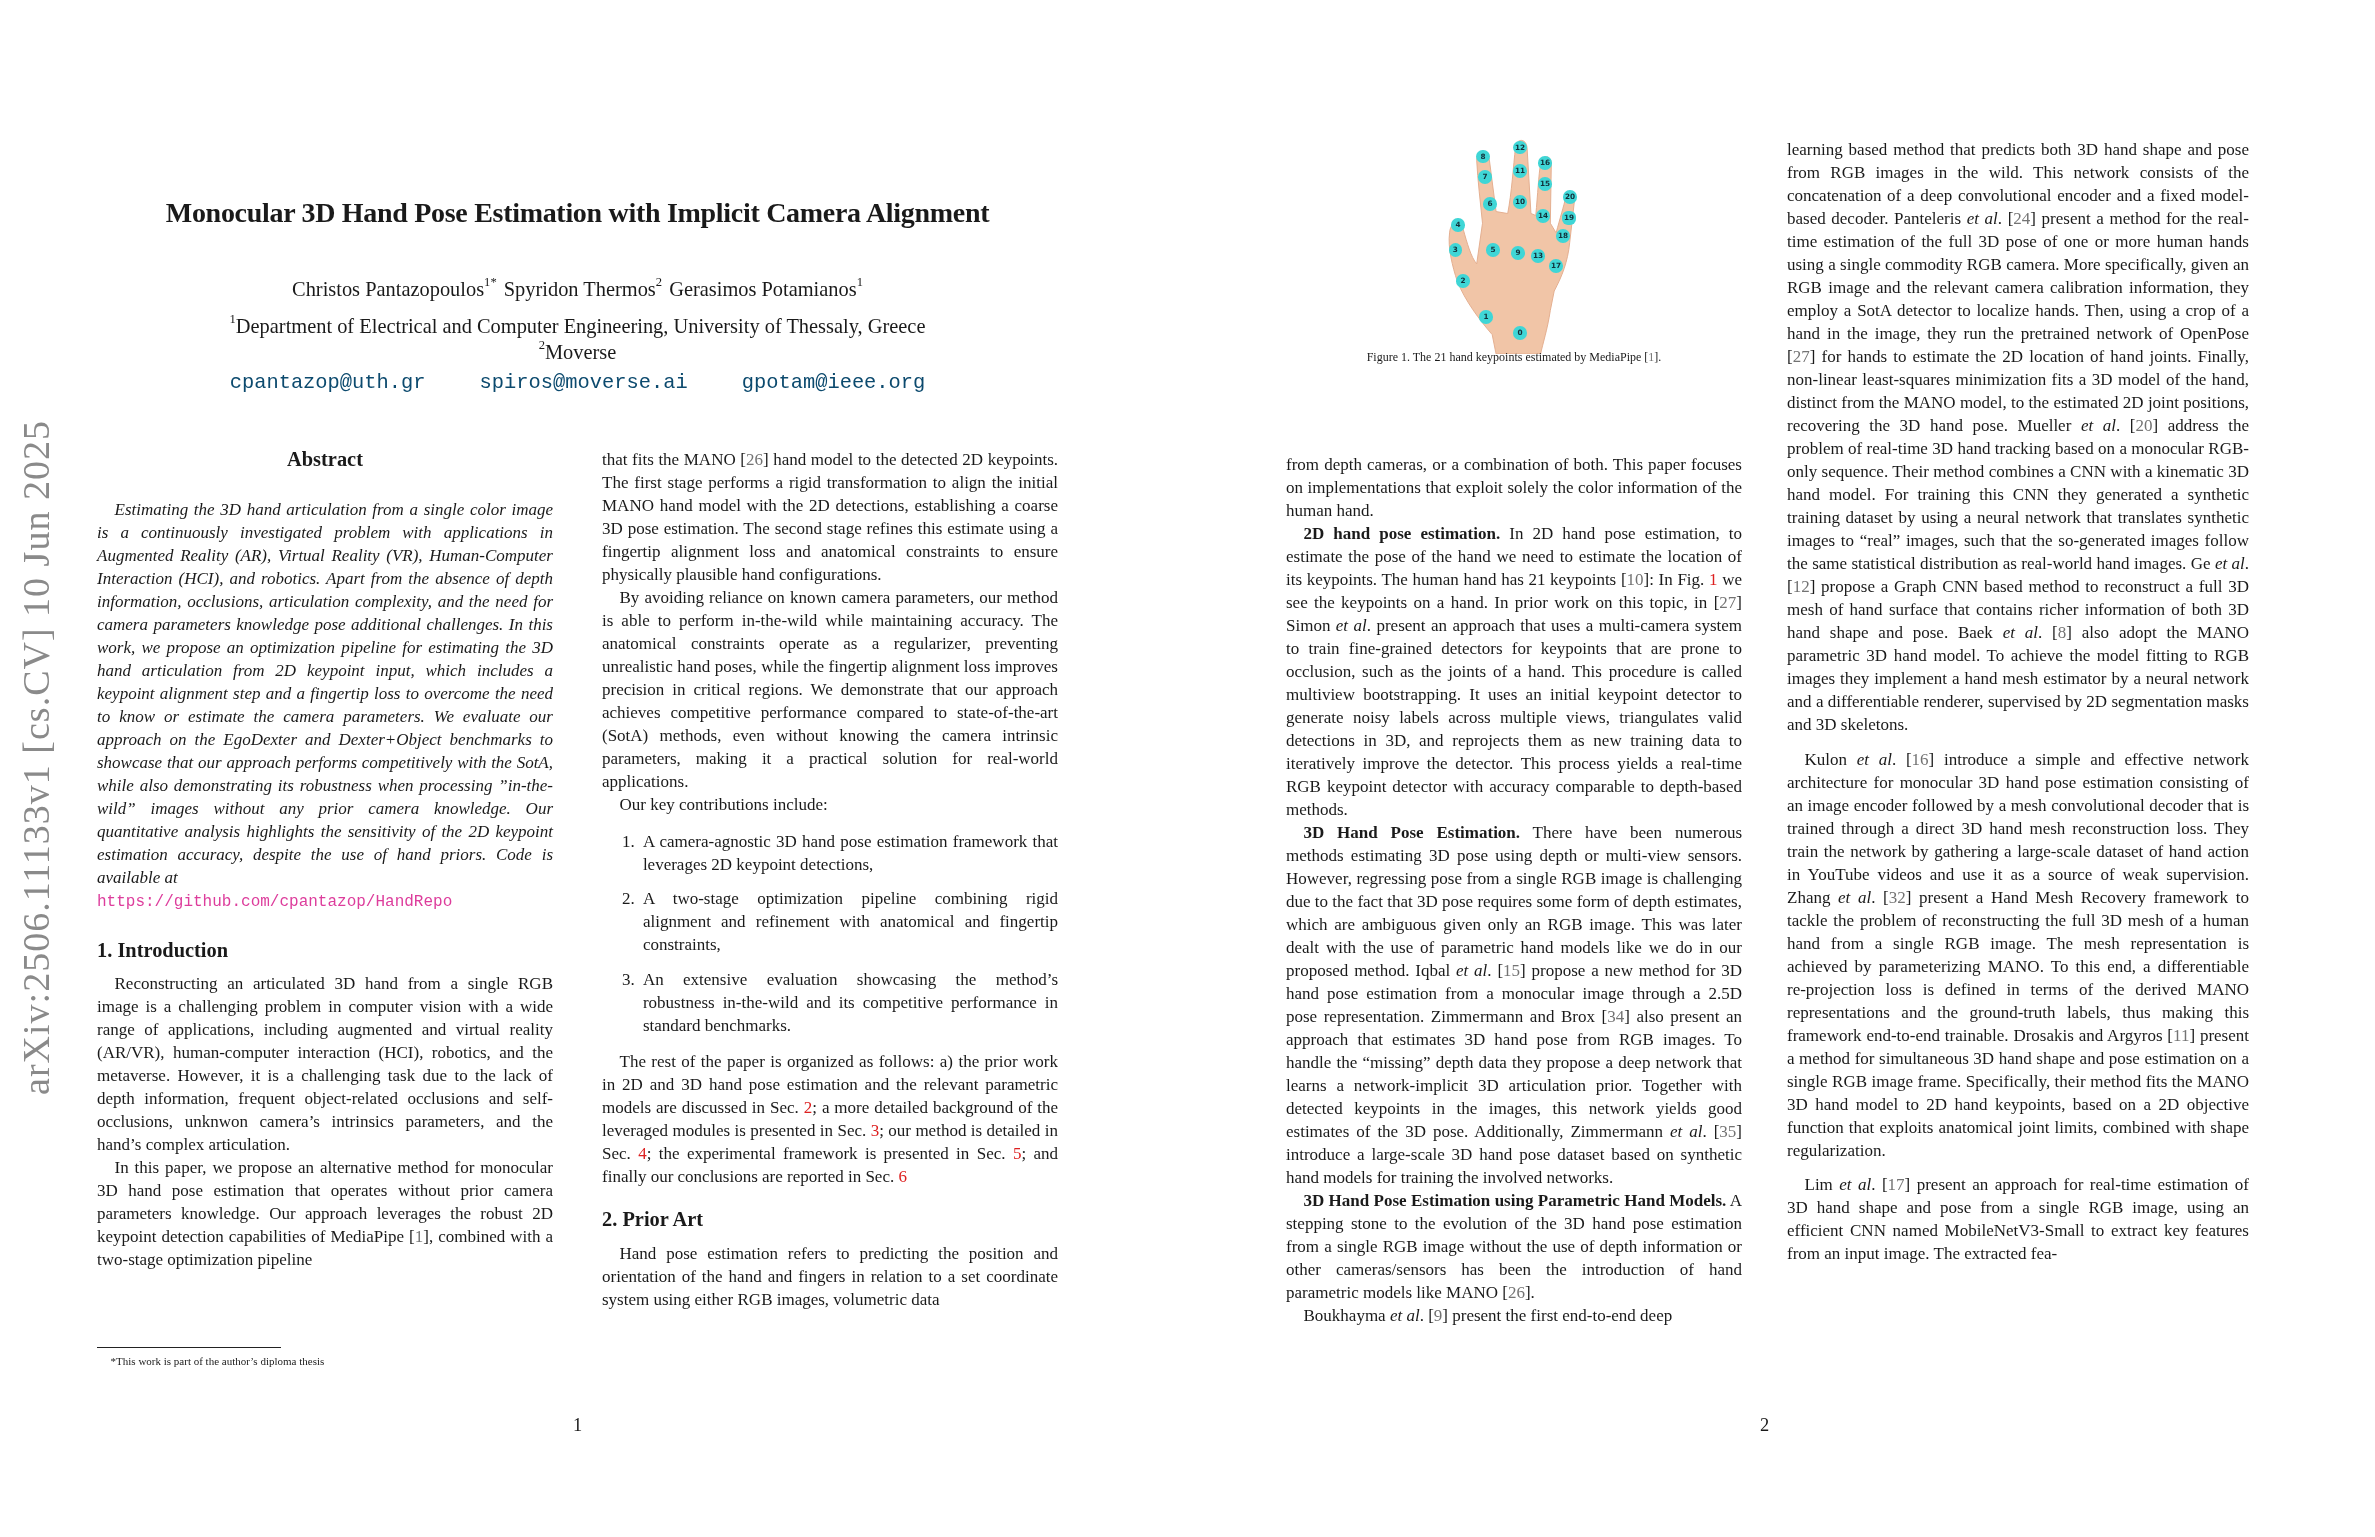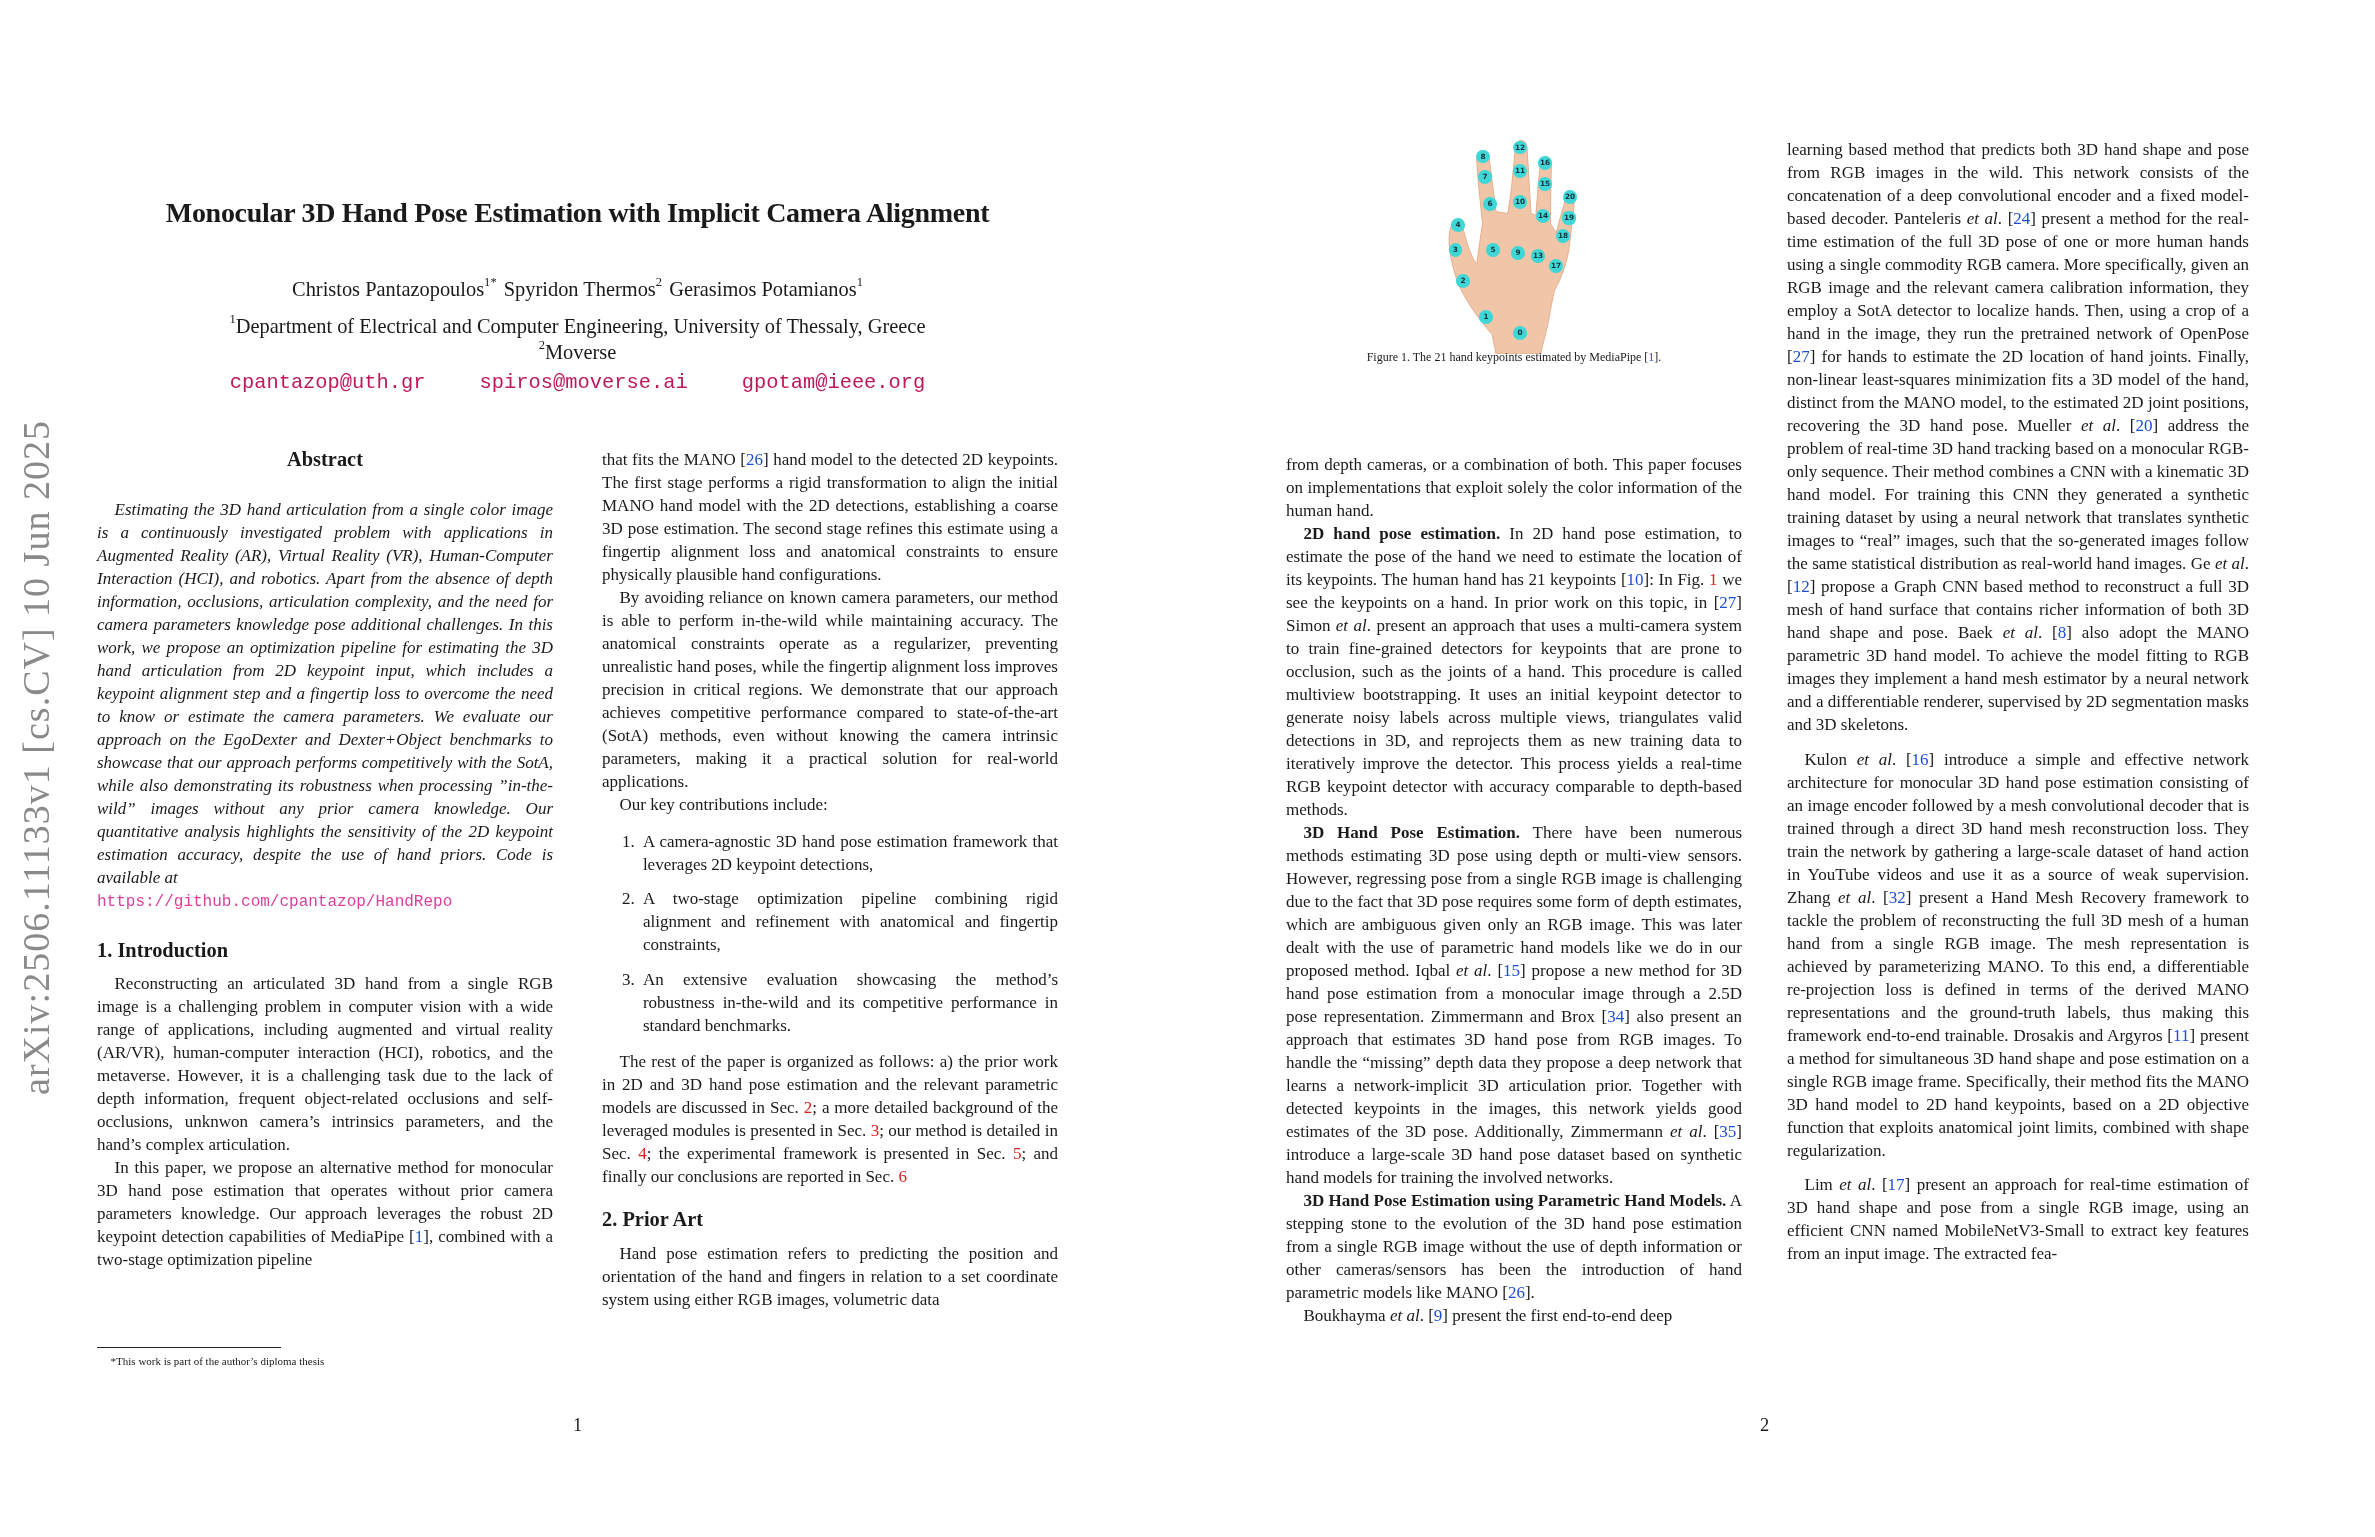--- a/index.html
+++ b/index.html
@@ -3,31 +3,31 @@
 <meta charset="utf-8">
 <style>
   html, body { margin:0; padding:0; background:#ffffff; }
   body { width:2375px; height:1537px; position:relative; overflow:hidden;
          font-family:"Liberation Serif", "DejaVu Serif", serif; color:#1a1a1a; }
   .abs { position:absolute; }
   .title { left:97px; width:961px; top:197px; text-align:center; font-weight:bold; font-size:28px; letter-spacing:-0.3px; }
   .authors { left:97px; width:961px; top:278px; text-align:center; font-size:20.4px; }
   .authors span.au { margin:0 1px; }
   .affil { left:97px; width:961px; text-align:center; font-size:20.4px; }
-  .emails { left:97px; width:961px; top:371px; text-align:center; font-family:"Liberation Mono", "DejaVu Sans Mono", monospace; font-size:20.4px; color:#be185d; word-spacing:5.8px; }
+  .emails { left:97px; width:961px; top:371px; text-align:center; font-family:"Liberation Mono", "DejaVu Sans Mono", monospace; font-size:20.4px; color:#0c4a6e; word-spacing:5.8px; }
   sup { font-size:12.6px; vertical-align:top; position:relative; top:-2.9px; }
   .stamp { left:-301px; top:733px; width:679px; height:49px; transform:rotate(-90deg); transform-origin:center; text-align:center;
            font-family:"Liberation Serif", serif; font-size:38px; color:#8a8a8a; letter-spacing:1px; white-space:nowrap; }
   .col { position:absolute; font-size:17px; line-height:23px; text-align:justify; hyphens:manual; }
   .col p { margin:0; text-indent:17.5px; }
   .col p.noind { text-indent:0; }
   .abstract-head { text-align:center; font-weight:bold; font-size:20.4px; margin:0 0 27px 0; }
   .abstract-text { font-style:italic; }
   .sec-head { font-weight:bold; font-size:20.4px; margin:0; }
-  .cite { color:#1d4ed8; }
+  .cite { color:#737373; }
   .xref { color:#dd2020; }
   .url { color:#dd3d9c; font-family:"Liberation Mono", "DejaVu Sans Mono", monospace; font-style:normal; font-size:16px; }
   .para-head { font-weight:bold; }
   ol.contrib { margin:13.6px 0 13.6px 0; padding-left:37px; }
   ol.contrib li { margin-bottom:11.6px; padding-left:3.9px; }
   .footnote-rule { left:97px; top:1347px; width:184px; border-top:1px solid #222; }
   .footnote { left:97px; top:1355px; font-size:11px; text-indent:13.6px; }
   .pagenum { top:1415px; font-size:18.4px; }
   .figure { left:1436px; top:136px; width:155px; height:218px; }
   .kp { position:absolute; width:13.6px; height:13.6px; margin:-6.8px 0 0 -6.8px; border-radius:50%; background:#3fd6d6;

